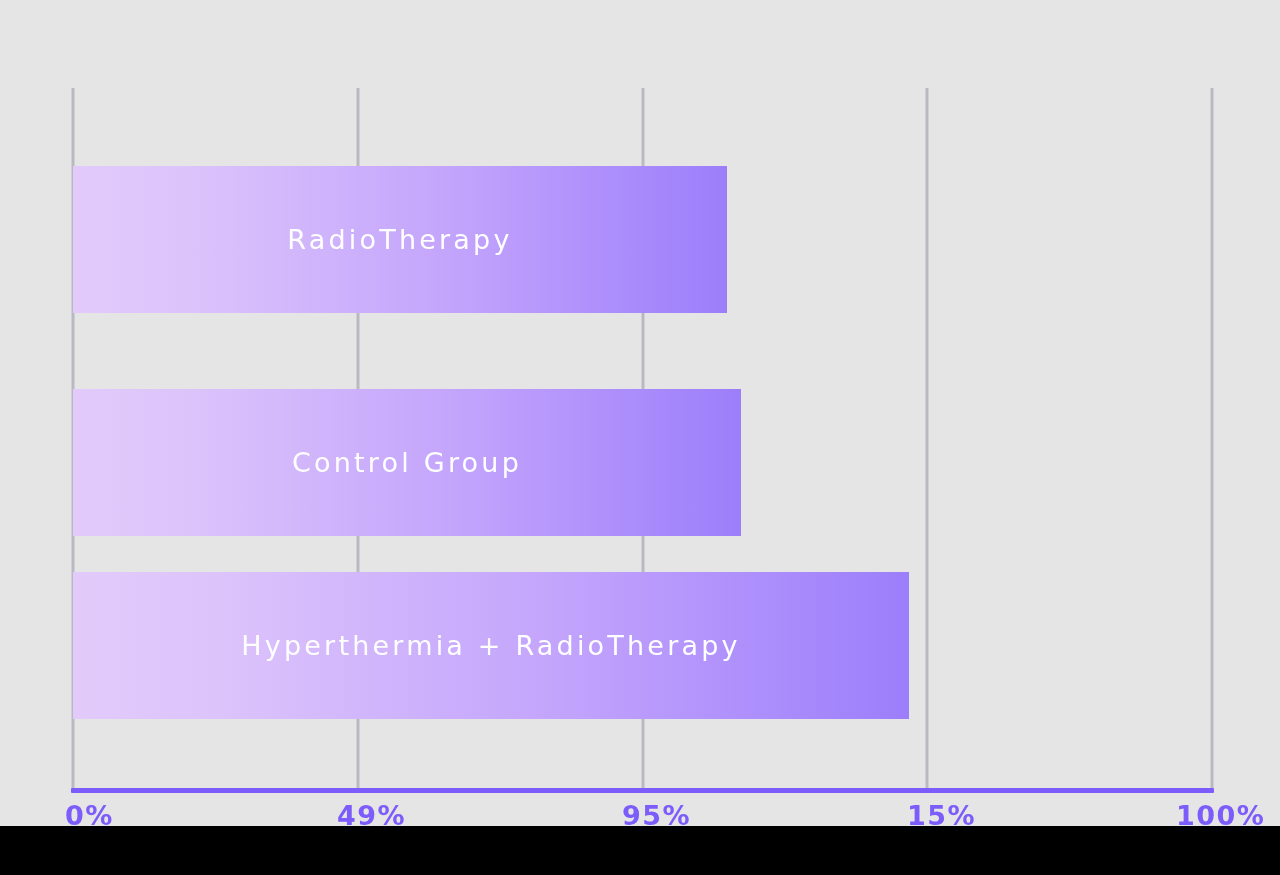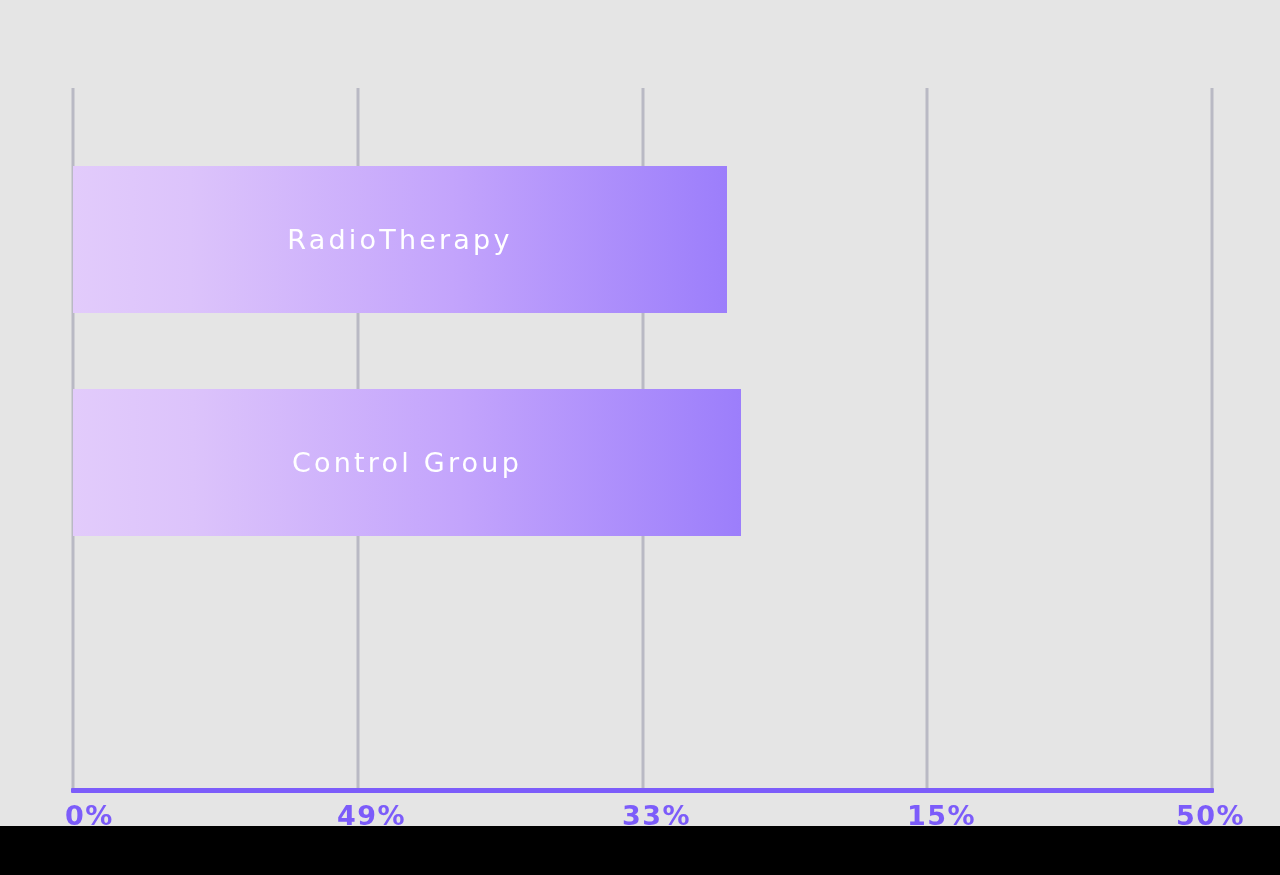--- a/index.html
+++ b/index.html
@@ -128,26 +128,31 @@
         <span class="bar-label">RadioTherapy</span>
       </div>
     </div>
 
     <div class="bar-row" style="top:264px;margin-top:37px;">
       <div class="bar" style="width:668px;">
         <span class="bar-label">Control Group</span>
       </div>
     </div>
 
+    <div class="bar-row" style="top:484px;">
+      <div class="bar" style="width:836px;">
+        <span class="bar-label">Hyperthermia + RadioTherapy</span>
+      </div>
+    </div>
 
   </div>
 
   <div class="axis-baseline"></div>
 
   <div class="xaxis-labels">
     <div class="xtick" style="left:65px;">0%</div>
     <div class="xtick" style="left:337px;">49%</div>
-    <div class="xtick" style="left:622px;">33%</div>
+    <div class="xtick" style="left:622px;">95%</div>
     <div class="xtick" style="left:907px;">15%</div>
-    <div class="xtick" style="left:1176px;">50%</div>
+    <div class="xtick" style="left:1176px;">100%</div>
   </div>
 
 </div>
 
 </body></html>

